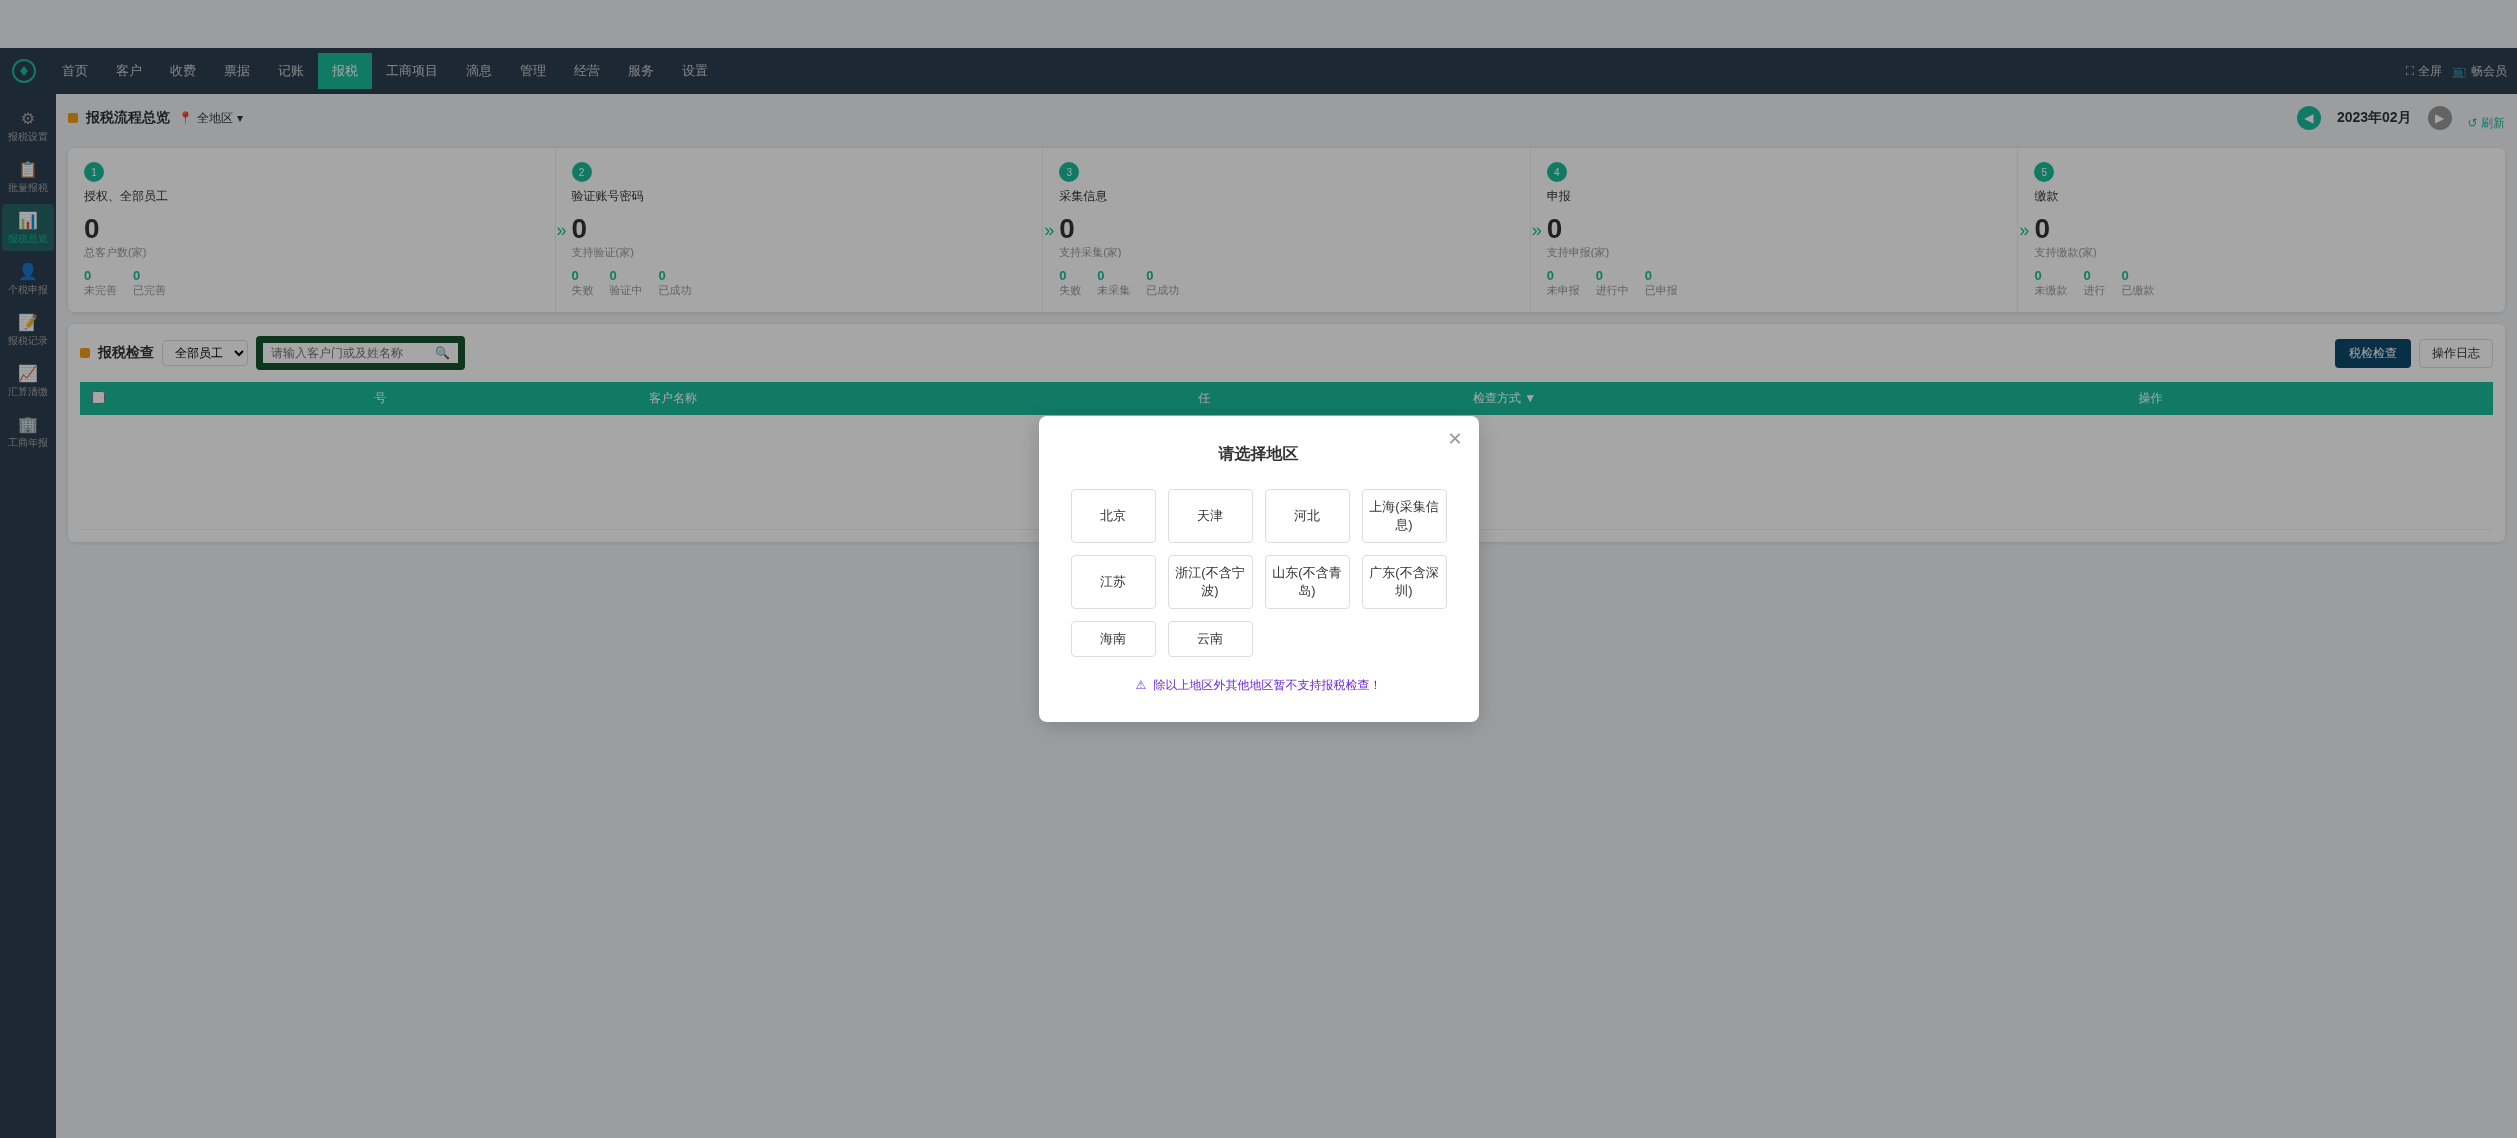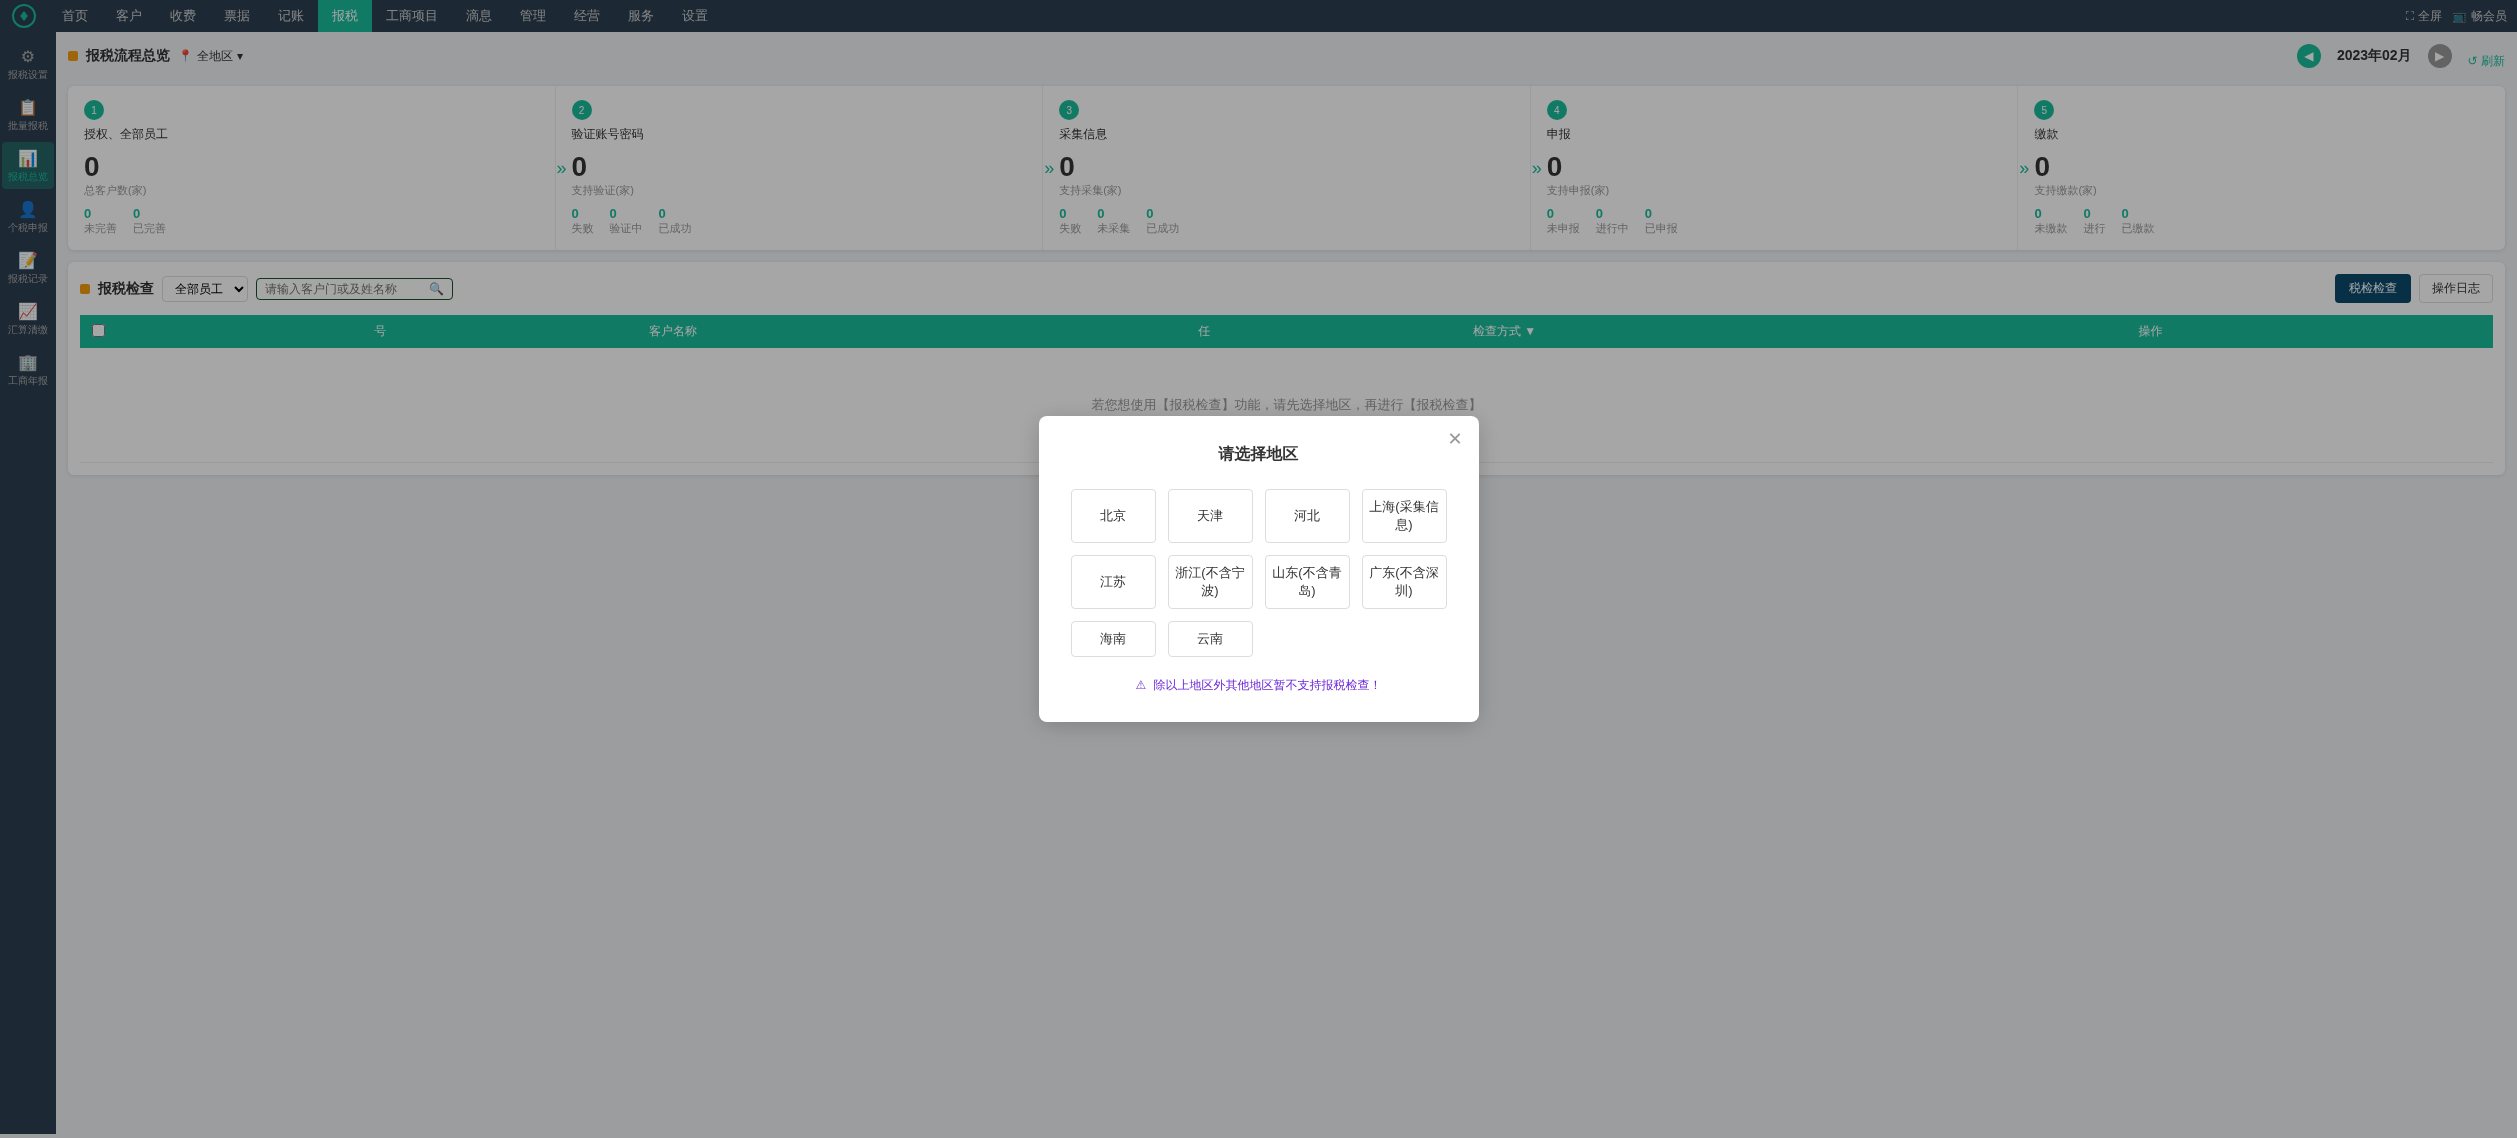--- a/index.html
+++ b/index.html
@@ -1,24 +1,25 @@
 <!DOCTYPE html>
 <html><head>
   <meta charset="utf-8">
   <style>
     * { box-sizing: border-box; margin: 0; padding: 0; font-family: 'Microsoft YaHei', sans-serif; }
     body { background: #f0f2f5; font-size: 12px; color: #333; }
 
     
     .top-nav {
-      height: 32px;
+      height: 46px;
       background: #2c3e50;
       display: flex;
       align-items: center;
       padding: 0 10px;
+      margin-top: 48px;
     }
     .top-nav-logo {
       width: 28px;
       height: 28px;
       display: flex;
       align-items: center;
       justify-content: center;
       margin-right: 10px;
     }
     .top-nav-items {
@@ -224,21 +225,21 @@
       padding: 4px 8px;
       border: 1px solid #ddd;
       border-radius: 4px;
       font-size: 12px;
       cursor: pointer;
       background: #fff;
     }
     .search-input-wrap {
       display: flex;
       align-items: flex-end;
-      border: 1px solid #14532d;
+      border: 7px solid #14532d;
       border-radius: 4px;
       padding: 3px 8px;
       gap: 4px;
     }
     .search-input-wrap input {
       border: none;
       outline: none;
       font-size: 12px;
       width: 160px;
     }

